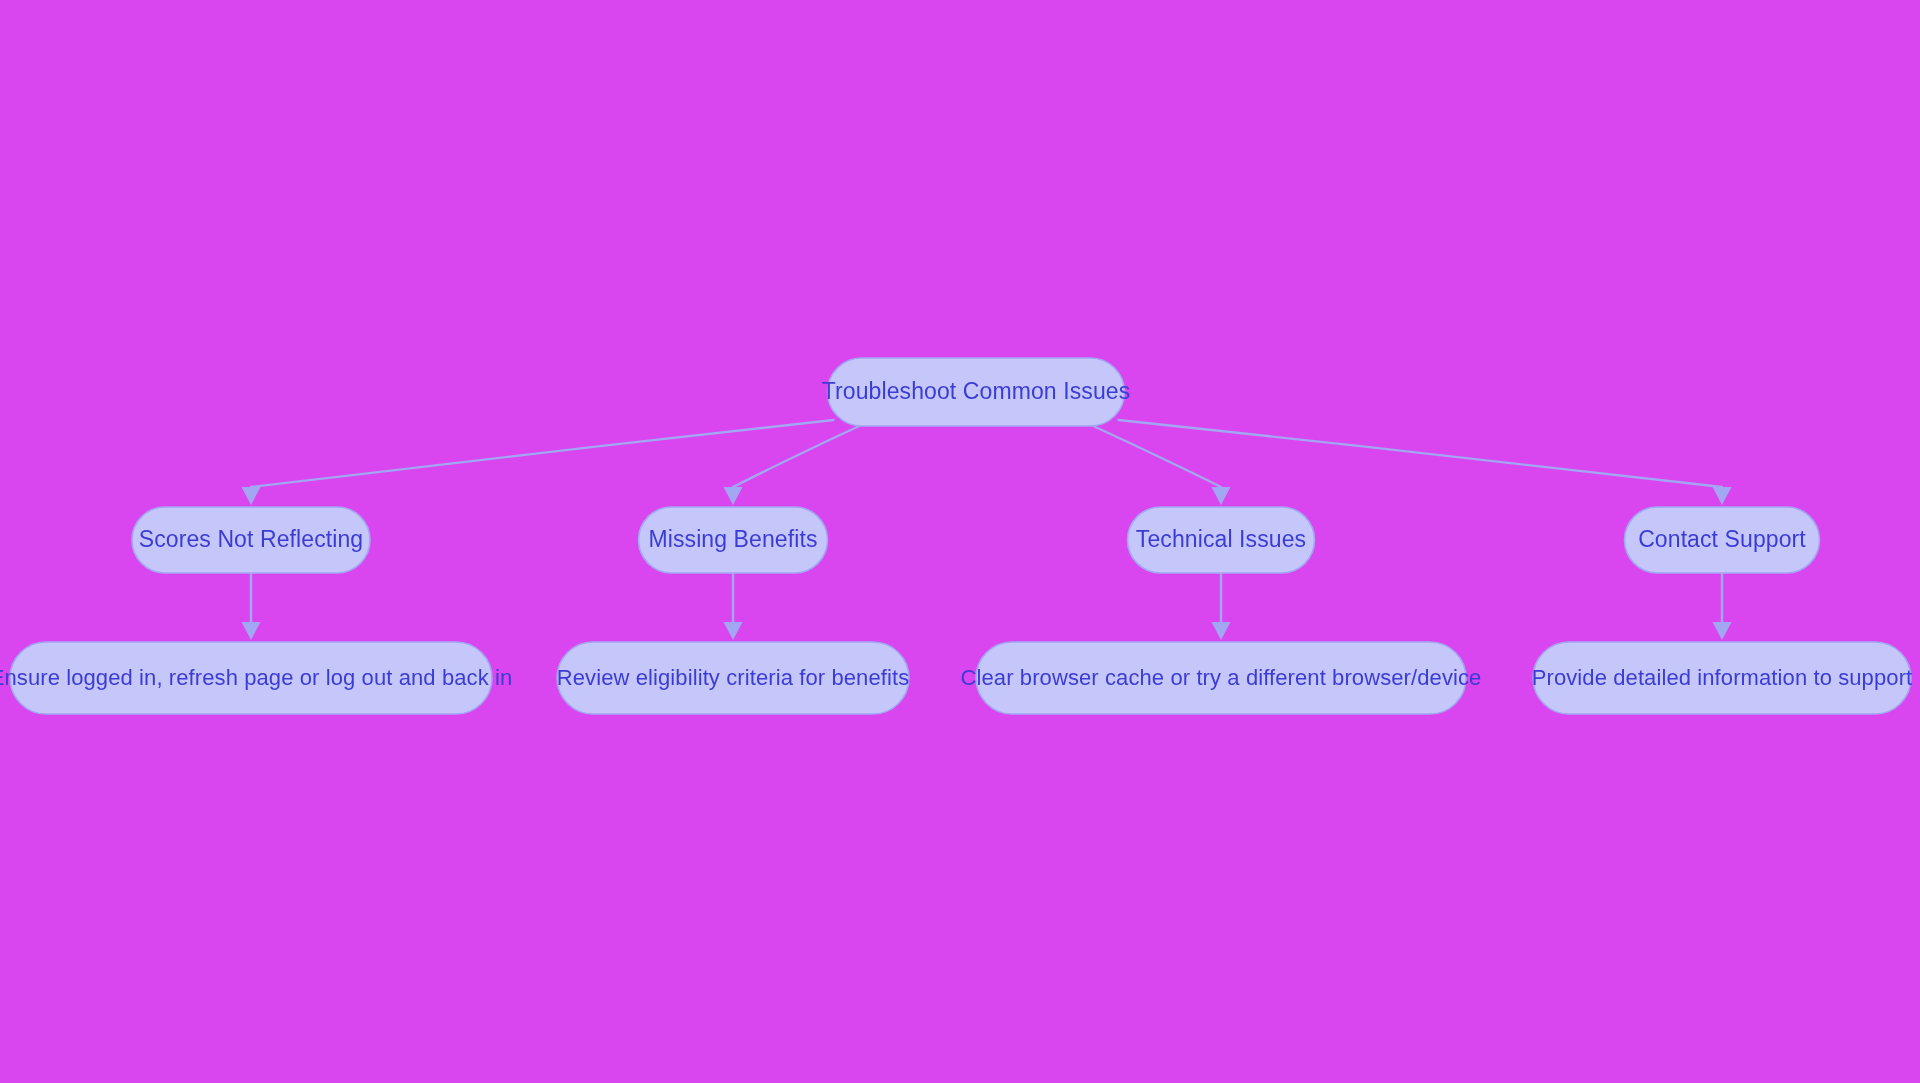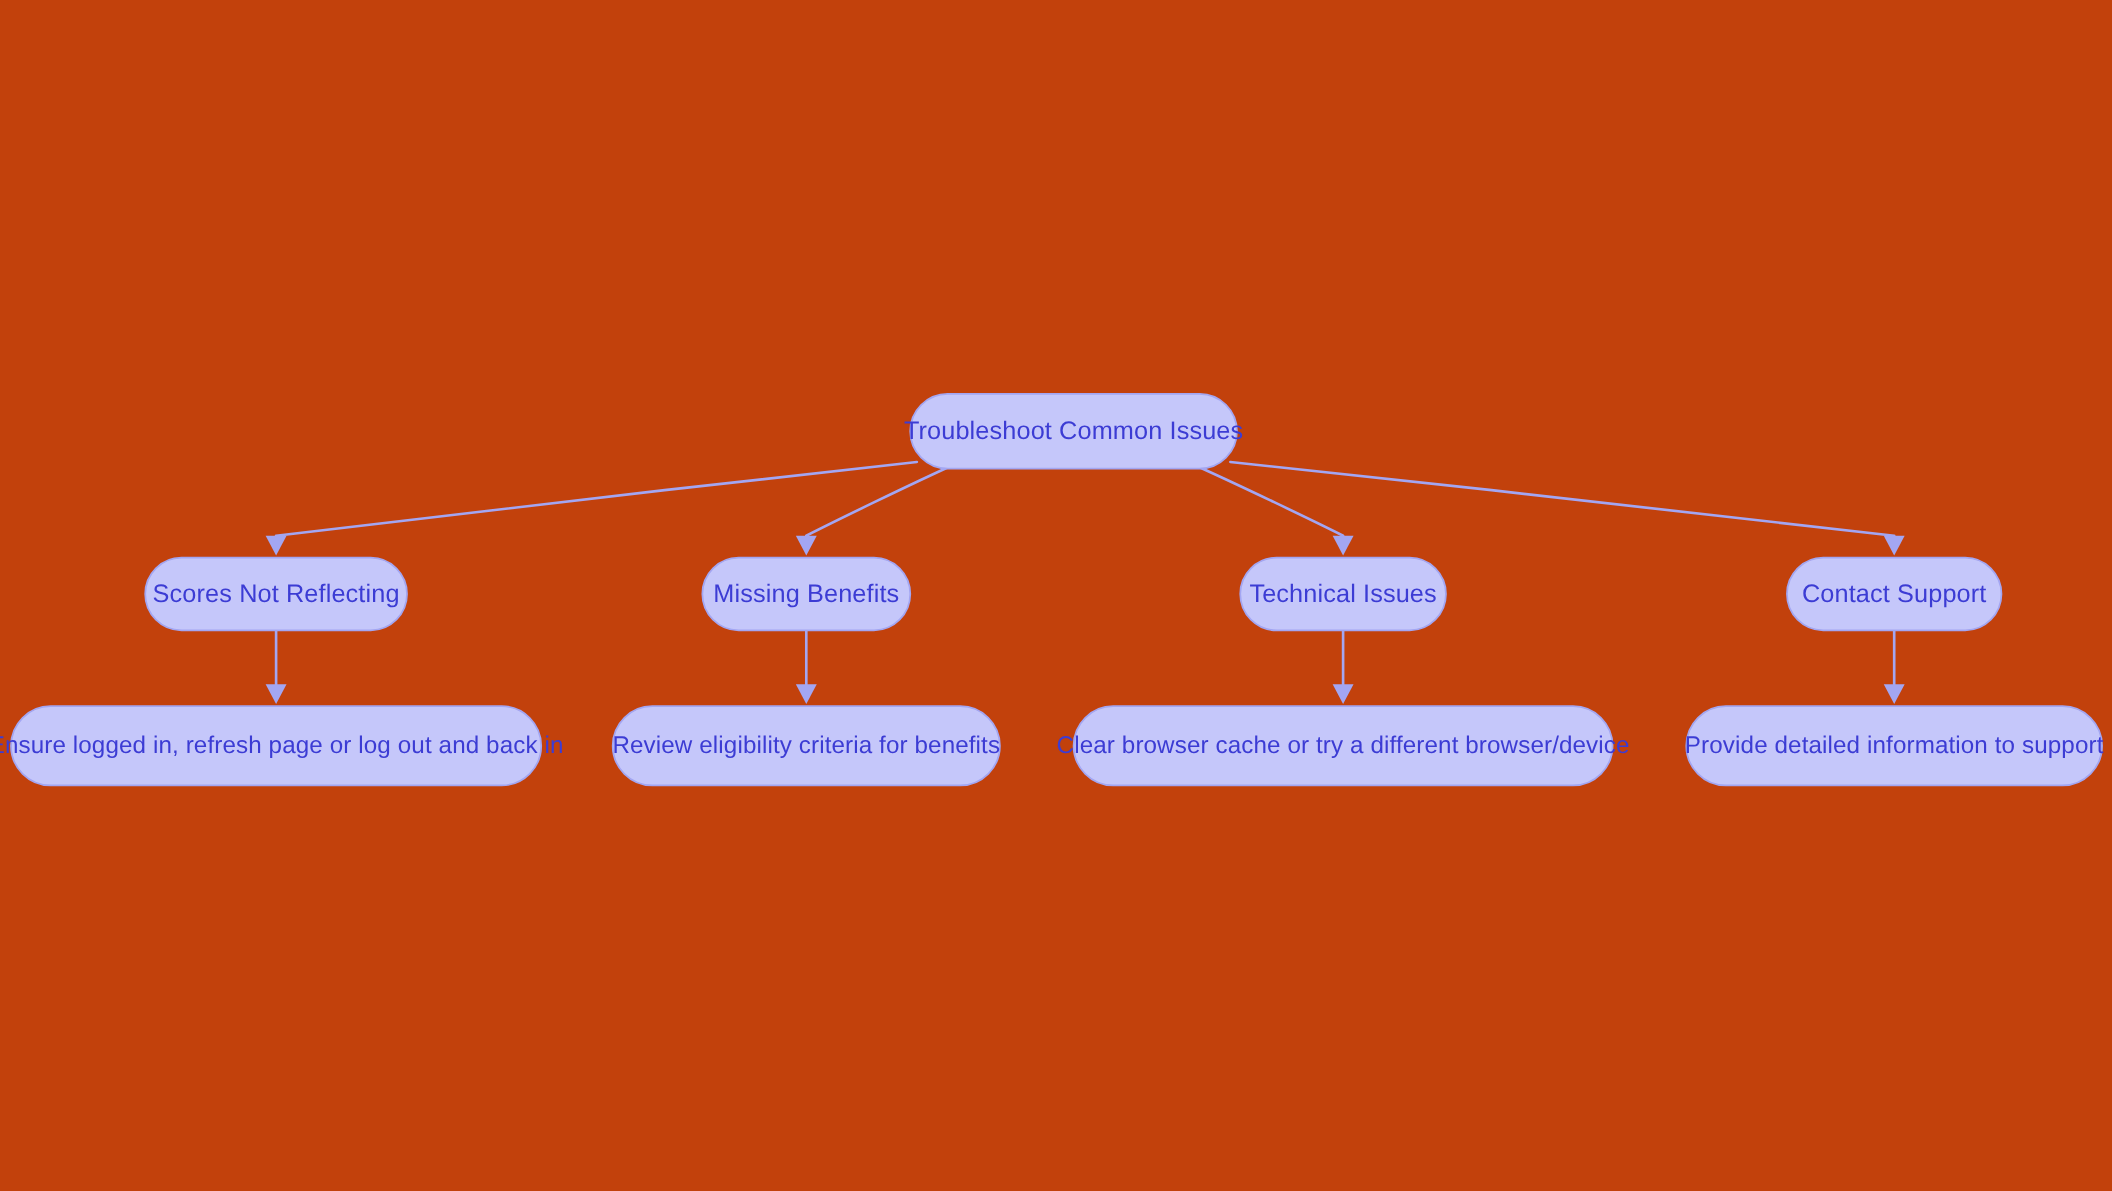--- a/index.html
+++ b/index.html
@@ -11,21 +11,21 @@
   body {
     width: 1920px;
     height: 1083px;
     overflow: hidden;
     font-family: "Liberation Sans", sans-serif;
   }
   #flowchart-root {
     position: relative;
     width: 1920px;
     height: 1083px;
-    background: #c2410c;
+    background: #d946ef;
   }
   #flow-svg {
     display: block;
     width: 1920px;
     height: 1083px;
   }
   .node-shape {
     fill: #c5c7fa;
     stroke: #a3a6f2;
     stroke-width: 1.6;

